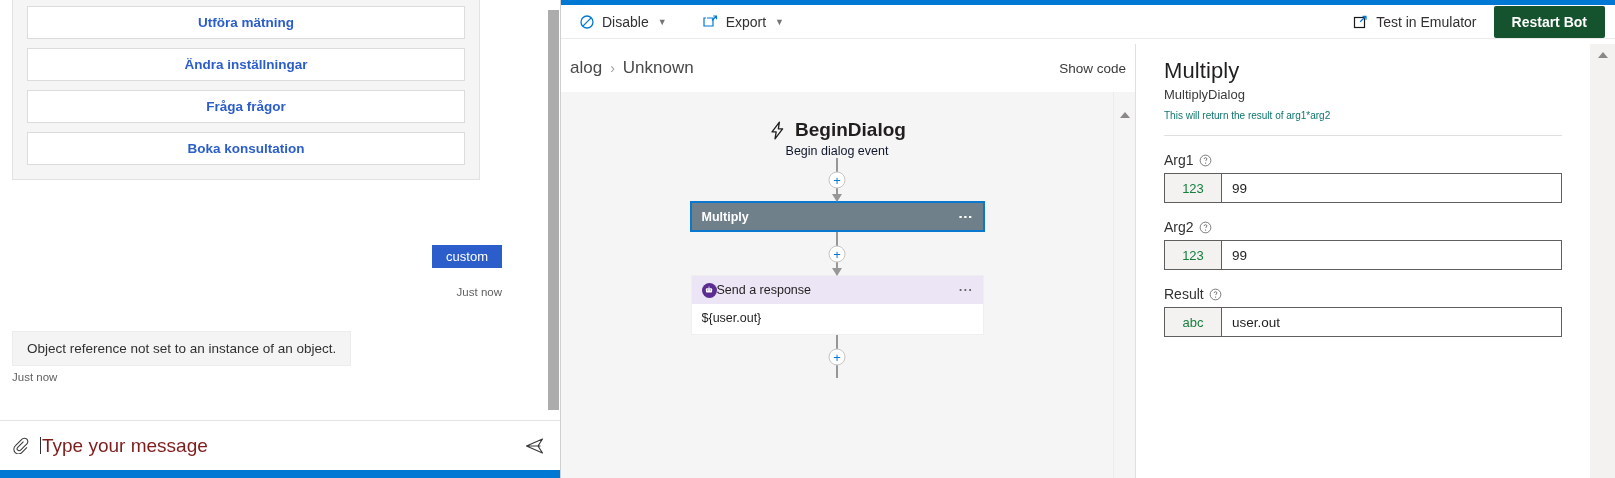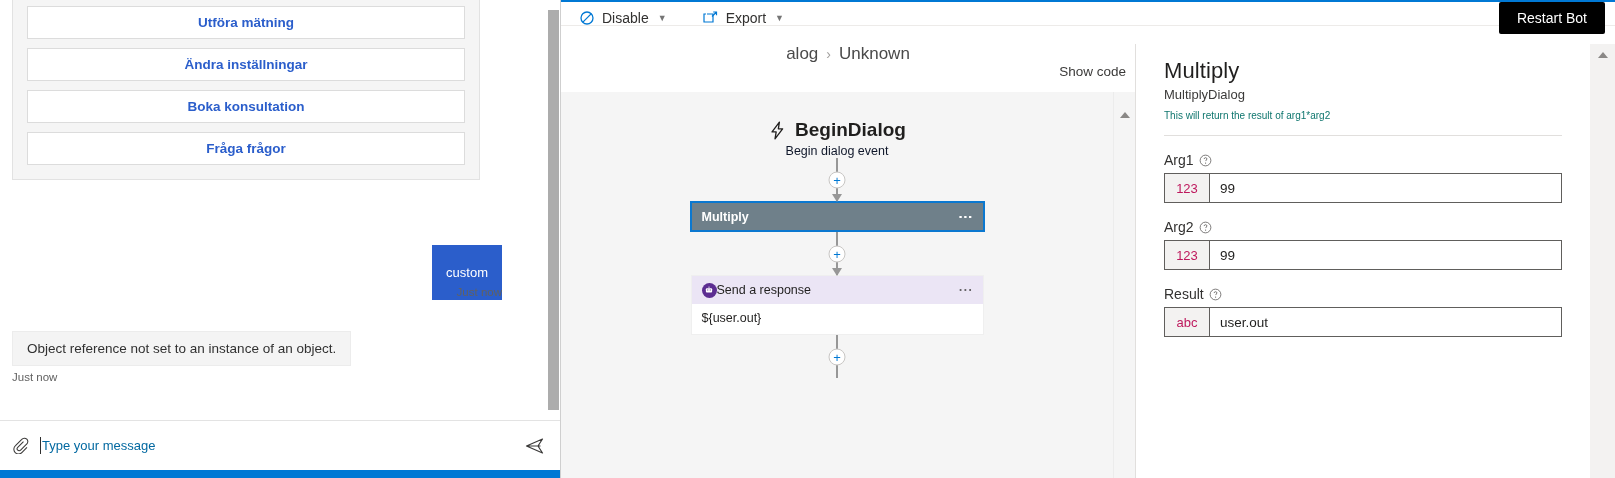--- a/index.html
+++ b/index.html
@@ -13,48 +13,47 @@
 
   
   #composer { position: absolute; inset: 0; background: #ffffff; }
 
   .top-blue-strip {
     position: absolute; left: 560px; top: 0; right: 0; height: 5px;
     background: #0078d4;
   }
 
   .toolbar {
-    position: absolute; left: 560px; top: 2px; right: 0; height: 24px;
+    position: absolute; left: 560px; top: 15px; right: 0; height: 24px;
     background: #ffffff;
     border-bottom: 1px solid #edebe9;
-    display: flex; align-items: flex-start;
+    display: flex; align-items: flex-end;
   }
   .tb-item {
     display: flex; align-items: center; gap: 7px;
     height: 32px; padding: 0 9px; margin-left: 4px;
     font-size: 14px; color: #323130; cursor: pointer; white-space: nowrap;
   }
   .tb-chevron { font-size: 9px; color: #757575; margin-left: 2px; }
   .tb-spacer { flex: 1; }
   .ico { width: 16px; height: 16px; display: inline-block; flex: none; }
   .ico svg { display: block; width: 16px; height: 16px; }
 
   .restart-btn {
     height: 32px; margin-right: 10px; margin-left: 8px; padding: 0 18px;
-    background: #000000; color: #ffffff;
-    font-size: 14px; font-weight: normal; border: none; cursor: pointer;
+    background: #14532d; color: #ffffff;
+    font-size: 14px; font-weight: bold; border: none; cursor: pointer;
     display: flex; align-items: center; border-radius: 2px;
   }
 
   
   .bc-row {
     position: absolute; left: 560px; top: 44px; right: 475px; height: 48px;
     display: flex; align-items: center; padding: 0 14px 0 10px;
     background: #ffffff;
-    flex-direction: column;
   }
   .bc { display: flex; align-items: center; gap: 8px; font-size: 17px; color: #4a4a4a; }
   .bc-sep { color: #a19f9d; font-size: 14px; }
   .bc-cut { color: #4a4a4a; }
   .show-code {
     margin-left: auto; font-size: 13.5px; color: #3b3a39; cursor: pointer;
   }
 
   
   .canvas {
@@ -144,23 +143,23 @@
 
   .field { margin-top: 16px; }
   .field:first-of-type { margin-top: 22px; }
   .f-label {
     display: flex; align-items: center; gap: 5px;
     font-size: 14px; color: #323130; margin-bottom: 5px;
   }
   .help-ico { width: 13px; height: 13px; display: inline-block; cursor: pointer; }
   .f-input { display: flex; height: 30px; }
   .f-prefix {
-    width: 46px; flex: none; background: #f3f2f1; border: 1px solid #605e5c;
+    width: 58px; flex: none; background: #f3f2f1; border: 1px solid #605e5c;
     display: flex; align-items: center; justify-content: center;
-    font-size: 13px; color: #be185d; cursor: pointer;
+    font-size: 13px; color: #15803d; cursor: pointer;
   }
   .f-value {
     flex: 1; border: 1px solid #605e5c; border-left: none;
     display: flex; align-items: center; padding: 0 10px;
     font-size: 13.5px; color: #201f1e; background: #ffffff; cursor: text;
   }
 
   .p-scroll {
     position: absolute; right: 0; top: 0; bottom: 0; width: 25px;
     background: #f3f2f1; cursor: pointer;
@@ -182,21 +181,21 @@
   .hero-btn {
     height: 33px; margin-bottom: 9px; background: #ffffff; border: 1px solid #dcdcdc;
     display: flex; align-items: center; justify-content: center;
     font-size: 13.5px; font-weight: bold; color: #2b5ecb; cursor: pointer;
   }
   .hero-btn:last-child { margin-bottom: 0; }
 
   .bubble-user {
     position: absolute; right: 58px; top: 245px;
     background: #2b5ecb; color: #ffffff; font-size: 13px;
-    padding: 20px 14px; min-width: 58px; text-align: center; margin-left: 44px;
+    padding: 4px 14px; min-width: 58px; text-align: center; margin-left: 44px;
   }
   .ts-right {
     position: absolute; right: 58px; top: 286px;
     font-size: 11.5px; color: #616161;
   }
   .bubble-bot {
     position: absolute; left: 12px; top: 331px;
     background: #f4f4f4; border: 1px solid #ececec;
     color: #313131; font-size: 13.5px; padding: 9px 14px;
   }
@@ -211,21 +210,21 @@
   }
 
   .chat-inputbar {
     position: absolute; left: 0; right: 0; bottom: 8px; height: 50px;
     background: #ffffff; border-top: 1px solid #e3e3e3;
     display: flex; align-items: center;
   }
   .clip { width: 40px; display: flex; align-items: center; justify-content: center; cursor: pointer; }
   .chat-input {
     flex: 1; display: flex; align-items: center;
-    font-size: 13px; color: #0369a1; cursor: text; position: relative;
+    font-size: 19px; color: #7f1d1d; cursor: text; position: relative;
   }
   .caret {
     display: inline-block; width: 1px; height: 17px; background: #2f2f2f; margin-right: 1px;
   }
   .send { width: 48px; display: flex; align-items: center; justify-content: center; cursor: pointer; }
   .chat-bottom-strip {
     position: absolute; left: 0; right: 0; bottom: 0; height: 8px; background: #0078d4;
   }
 </style>
 </head>
@@ -254,20 +253,29 @@
               <path d="M2.5 4.5h6v8h-9v-8h2" fill="none" stroke="#0078d4" stroke-width="1.2" transform="translate(1.5,-0.5)"></path>
               <path d="M9 6.5L13.5 2M10.2 2h3.3v3.3" fill="none" stroke="#0078d4" stroke-width="1.2"></path>
             </svg>
         </span>
         <span>Export</span>
         <span class="tb-chevron">▼</span>
       </div>
 
       <div class="tb-spacer"></div>
 
+      <div class="tb-item">
+        <span class="ico">
+          <svg viewBox="0 0 16 16">
+              <rect x="1.5" y="3.5" width="10" height="10" fill="none" stroke="#1b1b1b" stroke-width="1.2"></rect>
+              <path d="M7.2 7.8L12.8 2.3M9.6 2.3h3.4v3.4" fill="none" stroke="#0078d4" stroke-width="1.2"></path>
+            </svg>
+        </span>
+        <span>Test in Emulator</span>
+      </div>
       <button class="restart-btn">Restart Bot</button>
     </div>
 
     <div class="bc-row">
       <div class="bc">
         <span class="bc-cut">alog</span>
         <span class="bc-sep">›</span>
         <span>Unknown</span>
       </div>
       <div class="show-code">Show code</div>
@@ -396,22 +404,22 @@
       </div>
     </div>
   </div>
 
   <div id="chat">
     <div class="chat-transcript">
 
       <div class="hero-card">
         <div class="hero-btn">Utföra mätning</div>
         <div class="hero-btn">Ändra inställningar</div>
+        <div class="hero-btn">Fråga frågor</div>
         <div class="hero-btn">Boka konsultation</div>
-        <div class="hero-btn">Fråga frågor</div>
       </div>
 
       <div class="bubble-user">custom</div>
       <div class="ts-right">Just now</div>
 
       <div class="bubble-bot">Object reference not set to an instance of an object.</div>
       <div class="ts-left">Just now</div>
 
       <div class="chat-sb"></div>
     </div>

